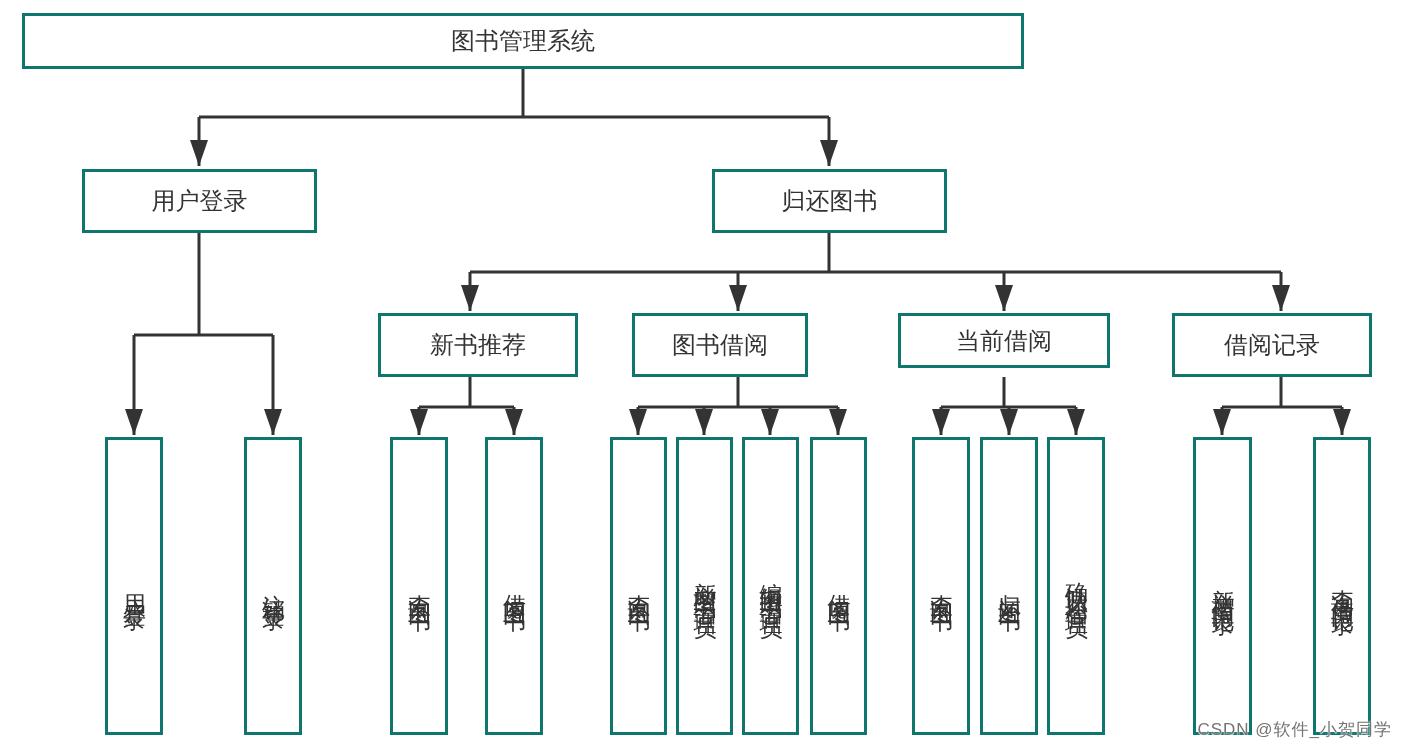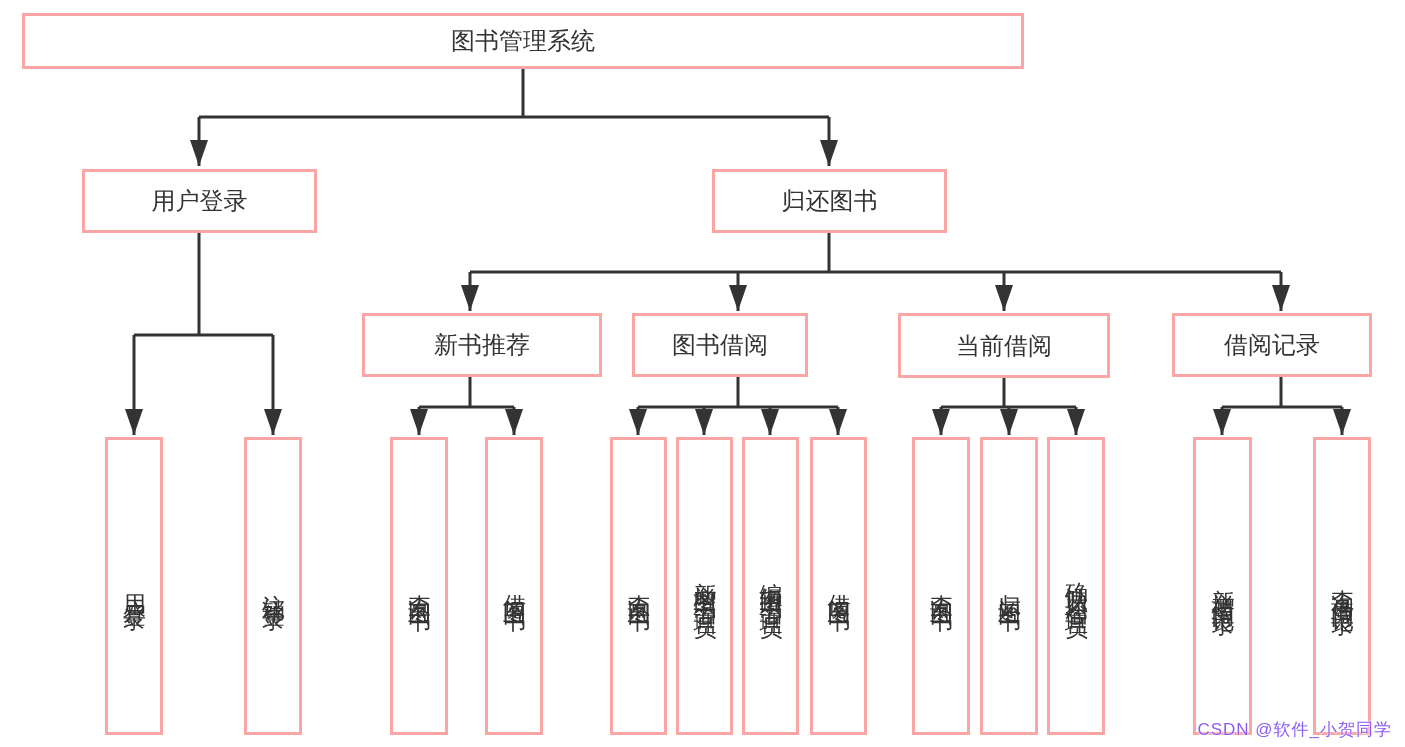--- a/index.html
+++ b/index.html
@@ -12,21 +12,21 @@
   }
   svg.connectors{position:absolute;left:0;top:0;}
   svg.connectors line, svg.connectors path{
     stroke:#333333;stroke-width:3;fill:none;
   }
   svg.connectors .head{fill:#333333;stroke:none;}
   .node{
     position:absolute;
     box-sizing:border-box;
     background:#ffffff;
-    border:3px solid #fca5a5;
+    border:3px solid #0f766e;
     color:#333333;
     display:flex;
     align-items:center;
     justify-content:center;
     font-size:24px;
     line-height:1.3;
     text-align:center;
     white-space:nowrap;
   }
   .leaf{
@@ -34,21 +34,21 @@
     text-orientation:mixed;
     letter-spacing:5px;
     font-size:23px;
     white-space:normal;
   }
   .watermark{
     position:absolute;
     right:13px;
     bottom:6px;
     font-size:17px;
-    color:#8b5cf6;
+    color:#737373;
     letter-spacing:1px;
     text-shadow:0 0 2px #ffffff,0 1px 1px #ffffff;
     z-index:5;
   }
 </style>
 </head>
 <body>
 
 <div class="canvas">
 
@@ -98,27 +98,27 @@
     <span>图书管理系统</span>
   </div>
 
   <div class="node" style="left:82px;top:169px;width:235px;height:64px">
     <span>用户登录</span>
   </div>
   <div class="node" style="left:712px;top:169px;width:235px;height:64px">
     <span>归还图书</span>
   </div>
 
-  <div class="node" style="left:362px;top:313px;width:240px;height:64px">
+  <div class="node" style="left:378px;top:313px;width:200px;height:64px">
     <span>新书推荐</span>
   </div>
   <div class="node" style="left:632px;top:313px;width:176px;height:64px">
     <span>图书借阅</span>
   </div>
-  <div class="node" style="left:898px;top:313px;width:212px;height:65px">
+  <div class="node" style="left:898px;top:313px;width:212px;height:55px">
     <span>当前借阅</span>
   </div>
   <div class="node" style="left:1172px;top:313px;width:200px;height:64px">
     <span>借阅记录</span>
   </div>
 
   <div class="node leaf" style="left:105px;top:437px;width:58px;height:298px">
     <span>用户登录</span>
   </div>
   <div class="node leaf" style="left:244px;top:437px;width:58px;height:298px">

